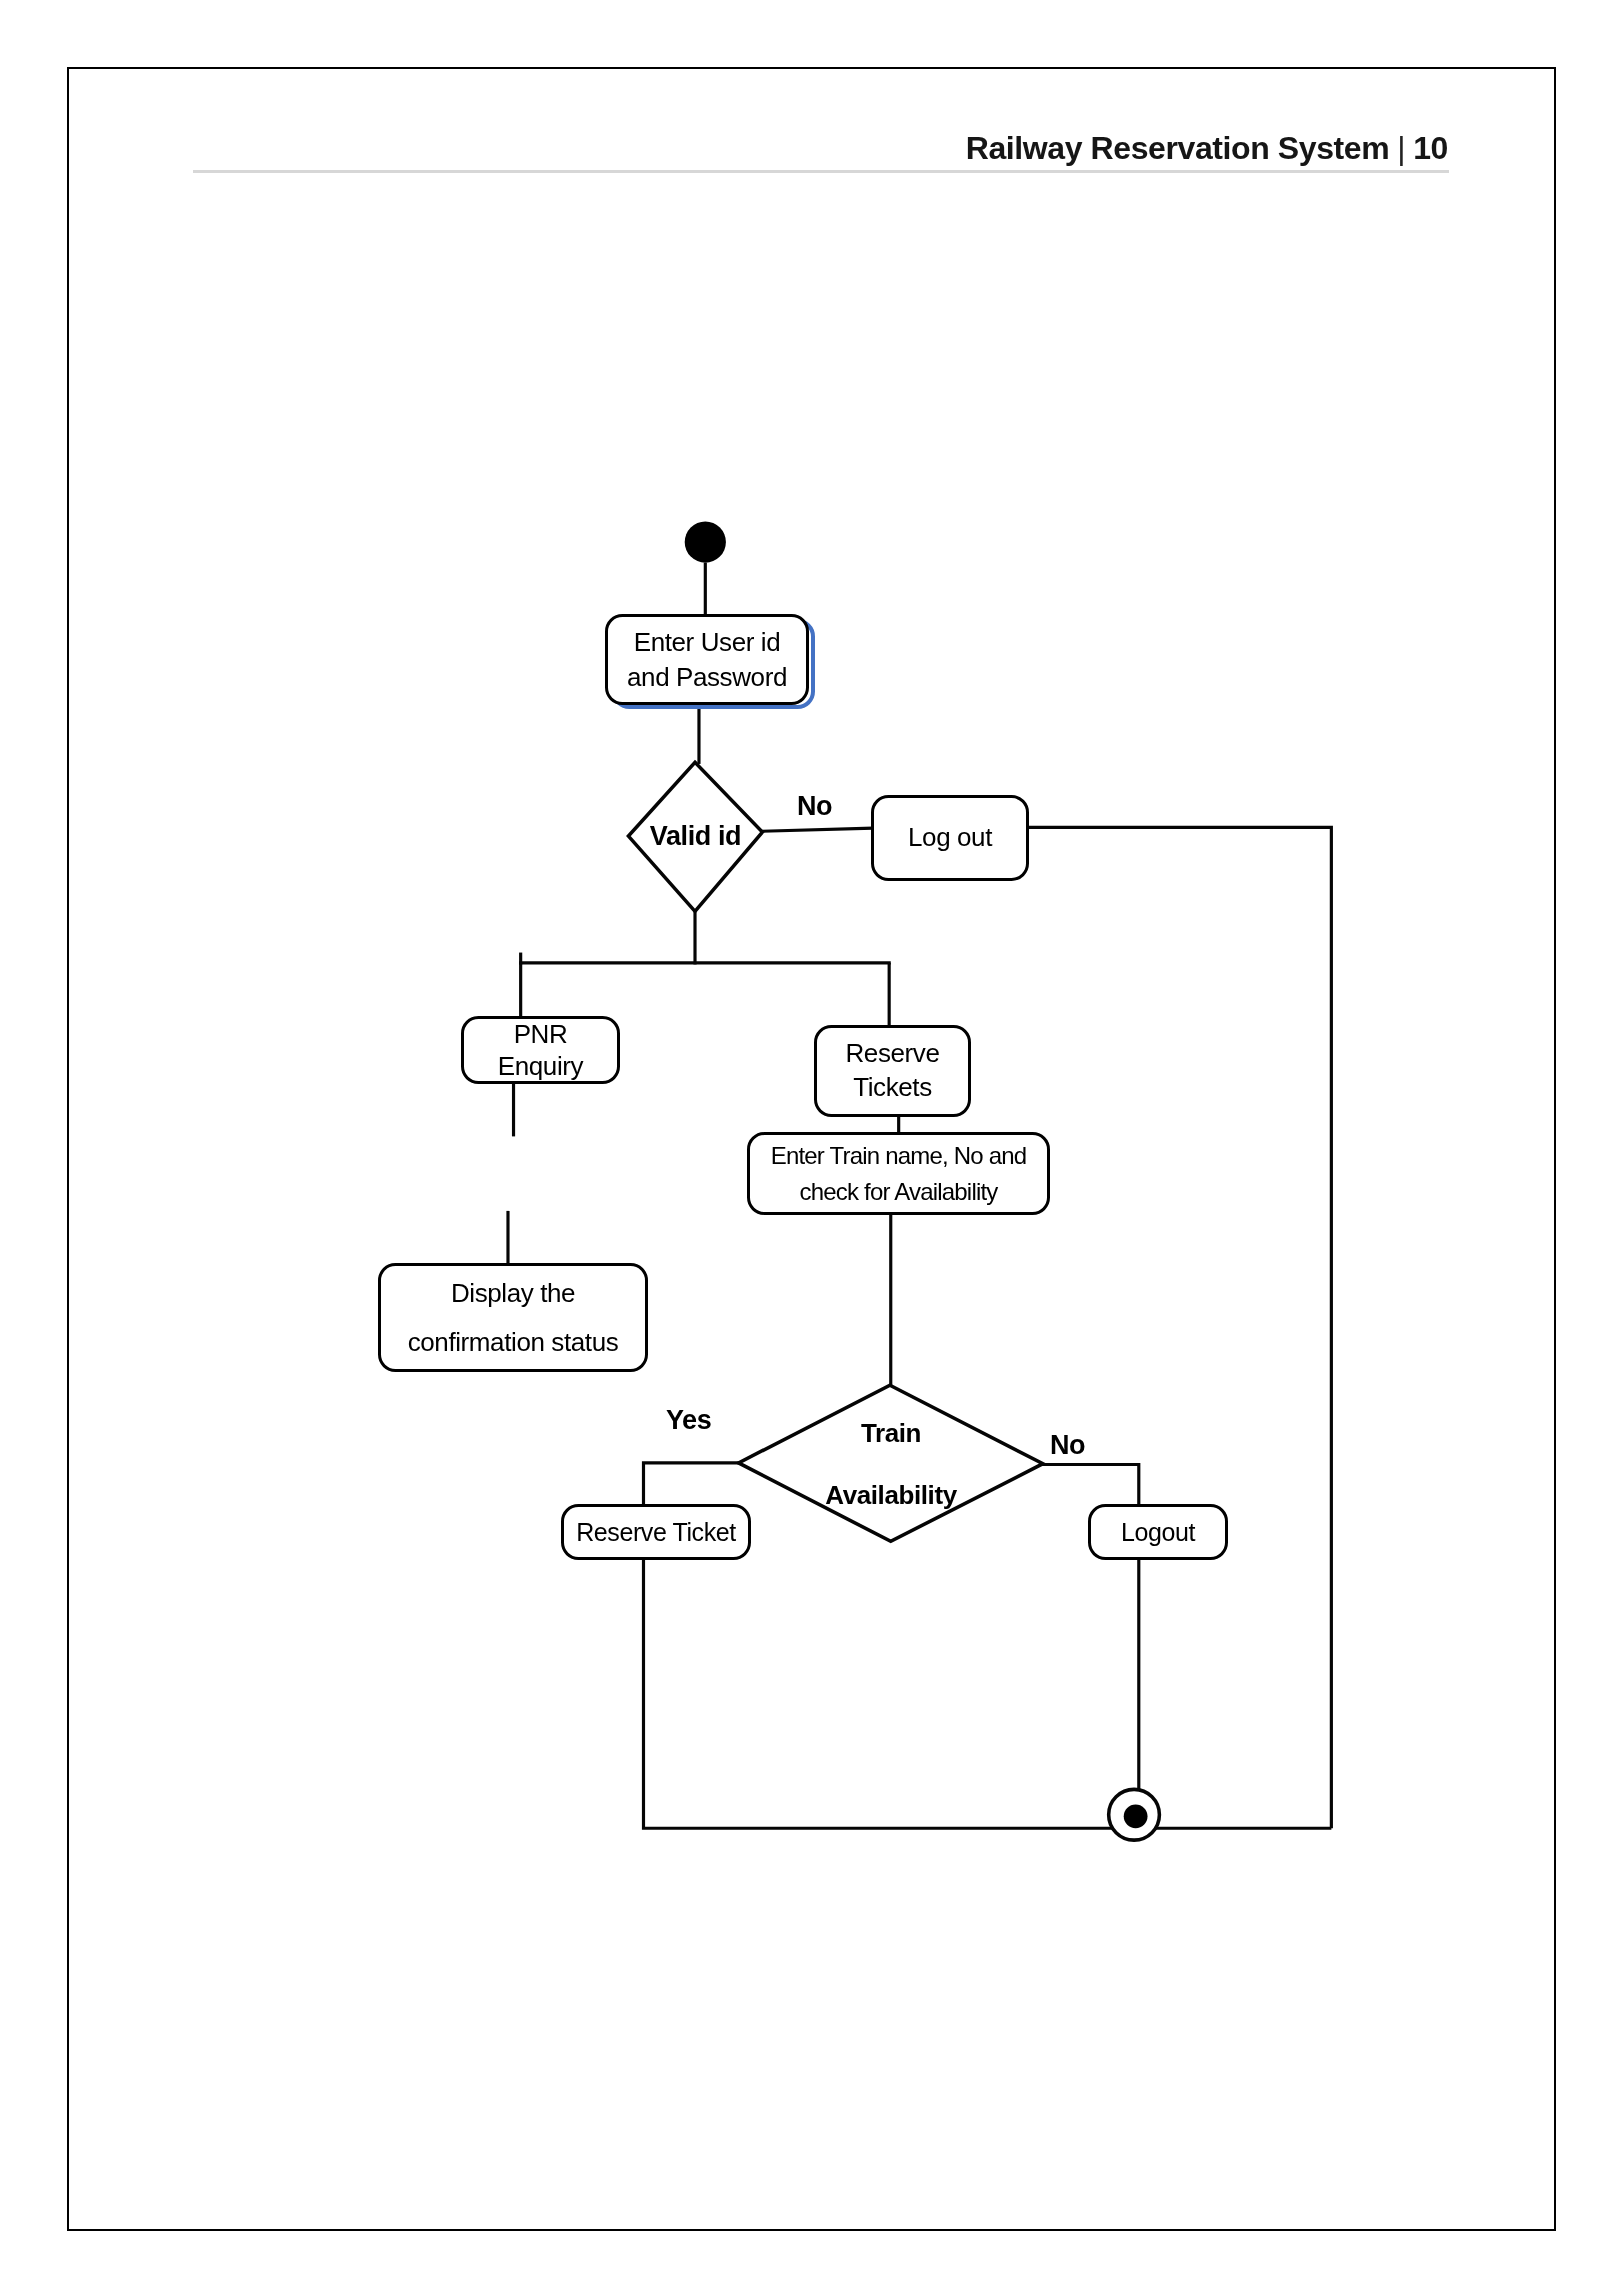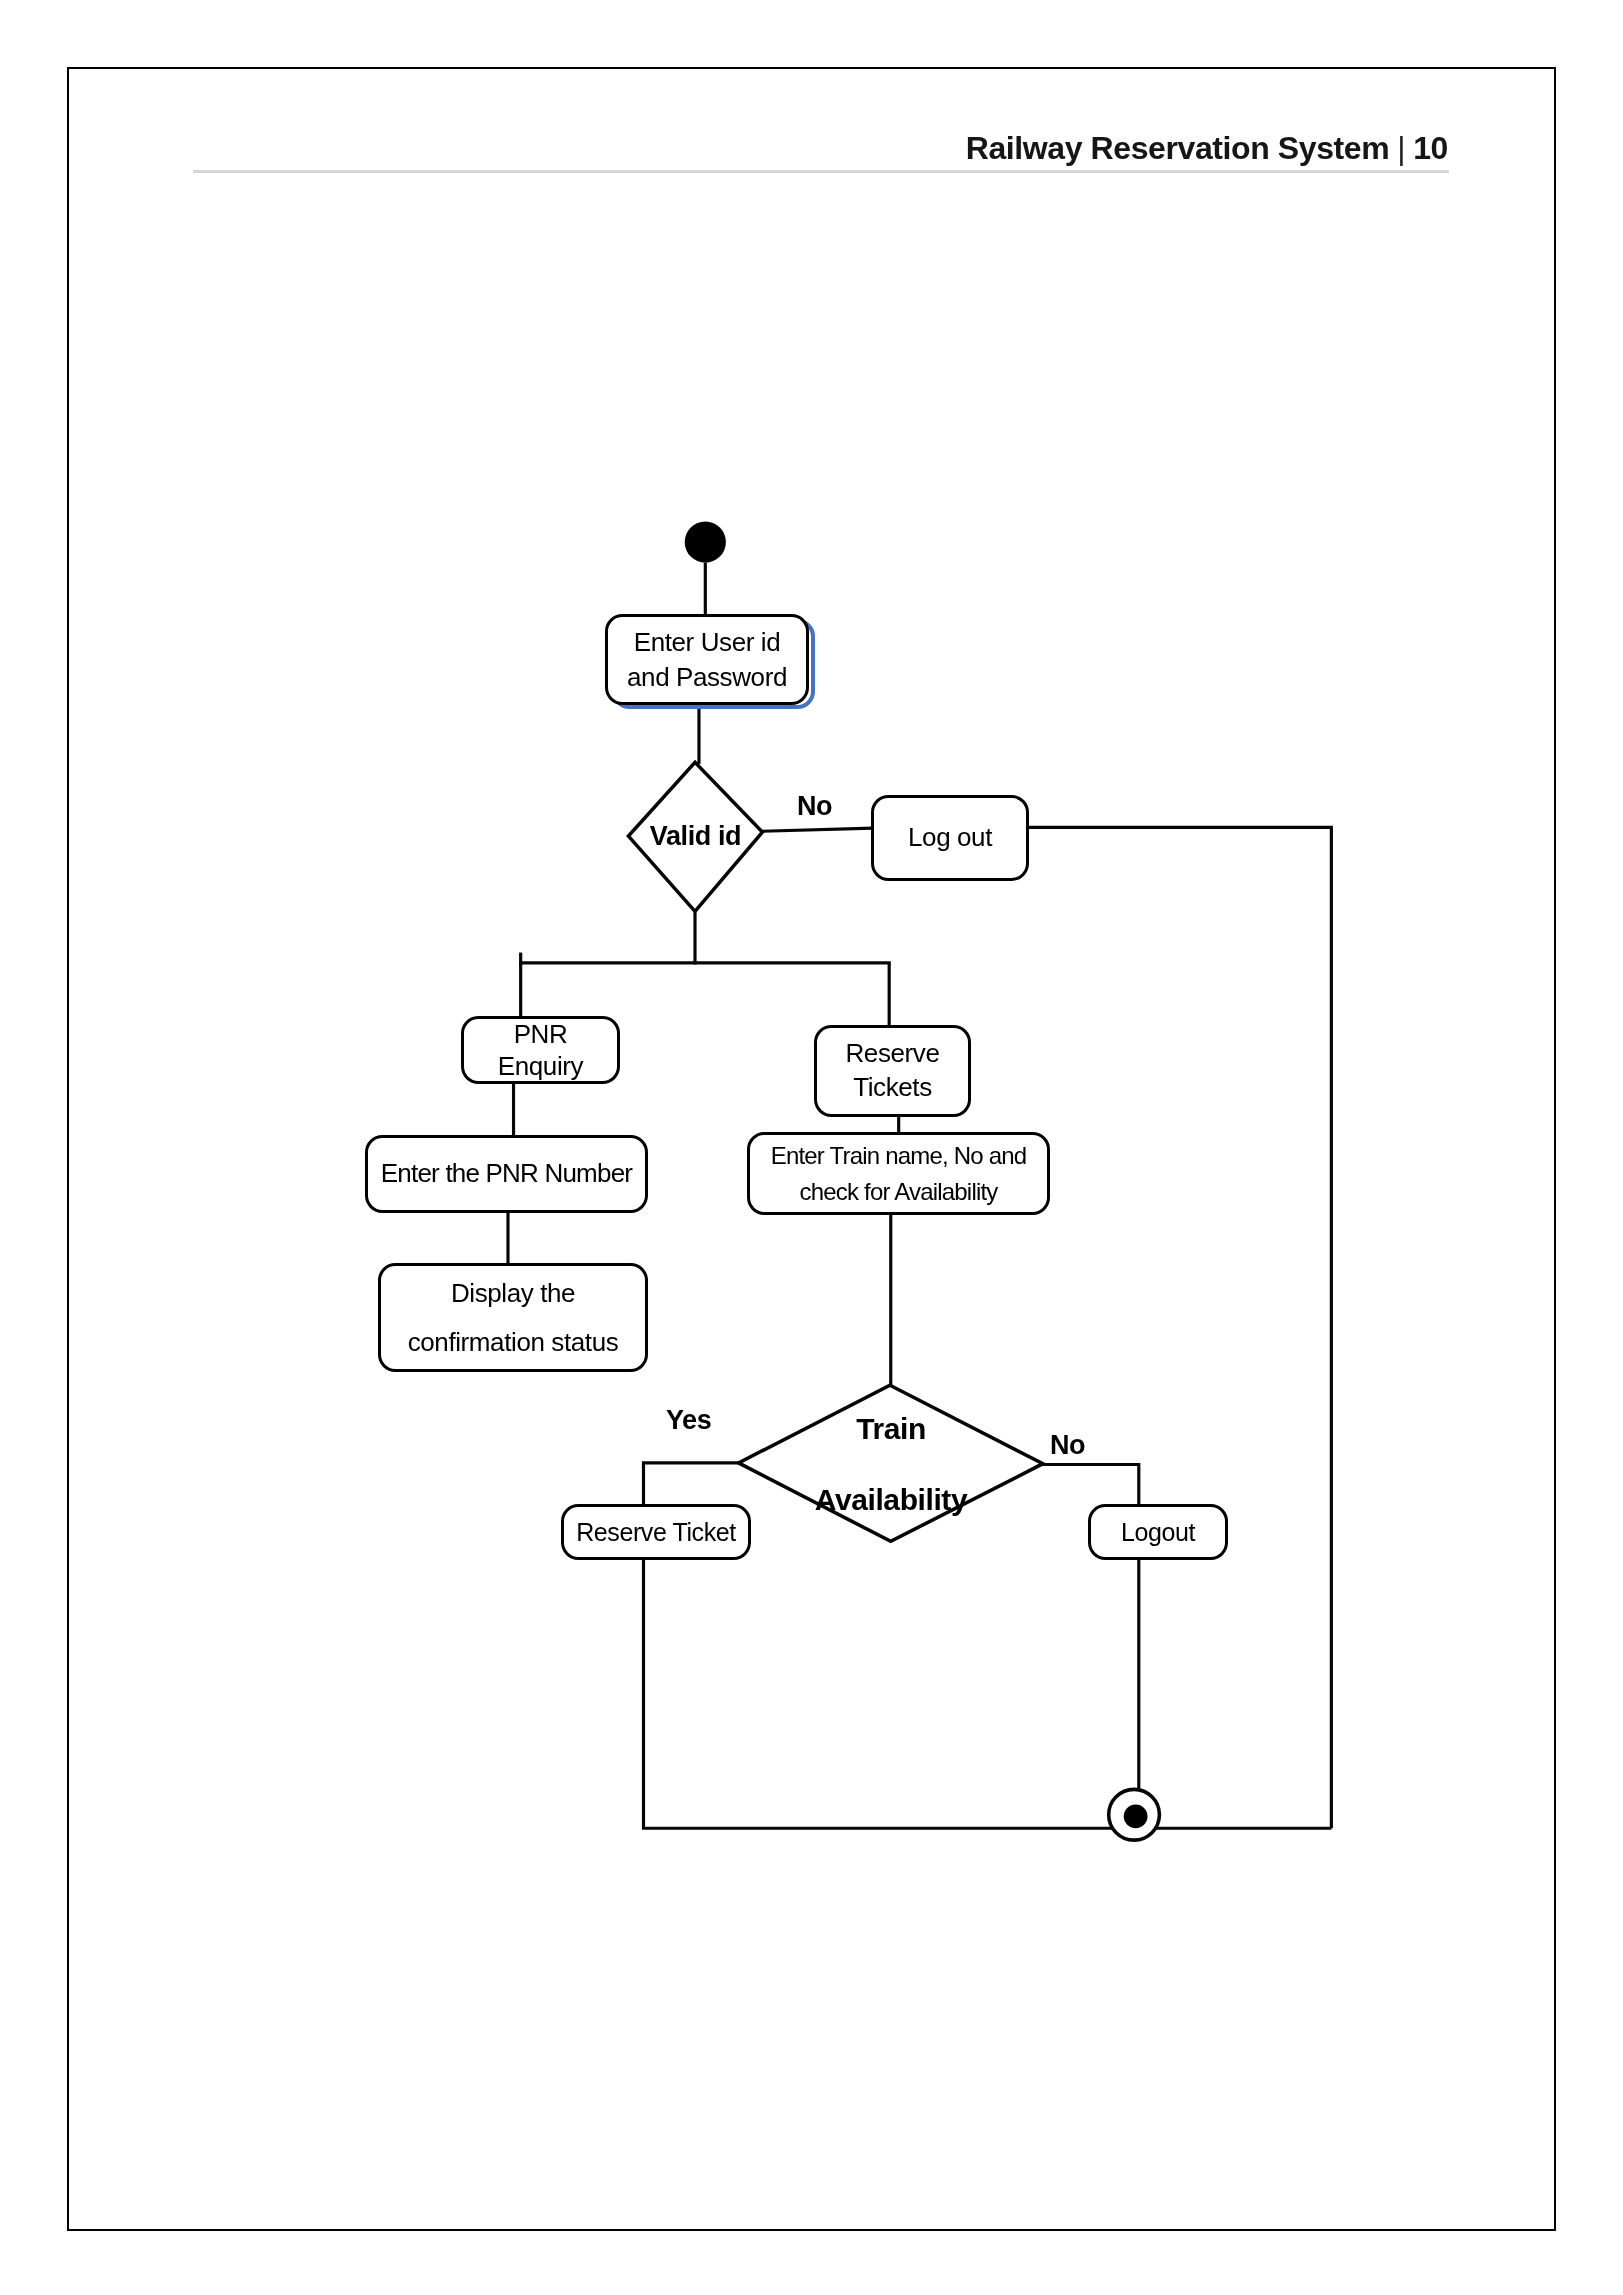--- a/index.html
+++ b/index.html
@@ -48,21 +48,21 @@
   .n-enter-user{left:605px;top:614px;width:204px;height:91px;line-height:1.32;}
   .n-logout-top{left:871px;top:795px;width:158px;height:86px;}
   .n-pnr-enquiry{left:429px;top:1016px;width:159px;height:68px;line-height:1.25;margin-left:32px;}
   .n-reserve-tickets{left:814px;top:1025px;width:157px;height:92px;line-height:1.3;}
   .n-enter-pnr{left:365px;top:1135px;width:283px;height:78px;letter-spacing:-0.8px;}
   .n-enter-train{left:747px;top:1132px;width:303px;height:83px;font-size:24px;line-height:1.5;letter-spacing:-0.8px;}
   .n-display-conf{left:378px;top:1263px;width:270px;height:109px;line-height:1.85;}
   .n-reserve-ticket{left:561px;top:1504px;width:190px;height:56px;font-size:25px;}
   .n-logout-bottom{left:1088px;top:1504px;width:140px;height:56px;font-size:25px;}
   .l-valid-id{left:629px;top:816px;width:133px;height:41px;font-size:27px;}
-  .l-train-avail{left:739px;top:1405px;width:304px;height:119px;font-size:30px;line-height:2.35;}
+  .l-train-avail{left:739px;top:1405px;width:304px;height:119px;font-size:26px;line-height:2.35;}
   .e-no-valid{left:797px;top:791px;}
   .e-yes{left:666px;top:1405px;}
   .e-no-avail{left:1050px;top:1430px;}
 </style>
 </head>
 <body>
 
 <div id="canvas">
 
   <div class="page"></div>
@@ -102,21 +102,20 @@
 
   <div class="accent" style="left:612px;top:619px;width:203px;height:90px;"></div>
 
   <div class="node n-enter-user">Enter User id
 and Password</div>
   <div class="node n-logout-top">Log out</div>
   <div class="node n-pnr-enquiry">PNR
 Enquiry</div>
   <div class="node n-reserve-tickets">Reserve
 Tickets</div>
-  <div class="node n-enter-pnr">Enter the PNR Number</div>
   <div class="node n-enter-train">Enter Train name, No and
 check for Availability</div>
   <div class="node n-display-conf">Display the
 confirmation status</div>
   <div class="node n-reserve-ticket">Reserve Ticket</div>
   <div class="node n-logout-bottom">Logout</div>
 
   <div class="dlabel l-valid-id">Valid id</div>
   <div class="dlabel l-train-avail">Train
 Availability</div>

